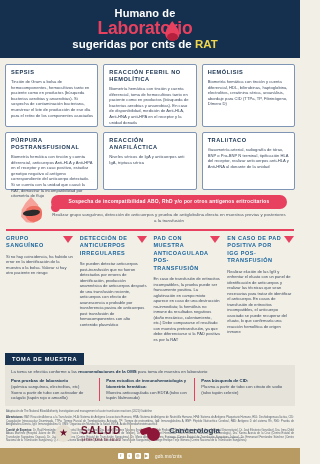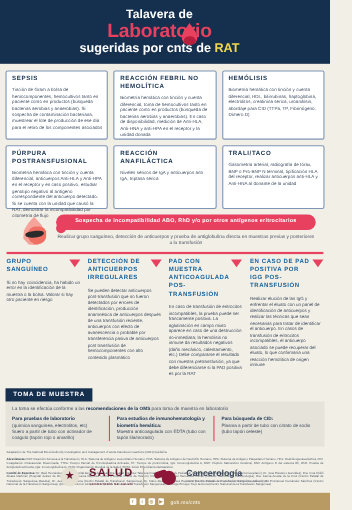--- a/index.html
+++ b/index.html
@@ -171,21 +171,21 @@
           font-size: 4px; line-height: 5.5px; text-align: center; font-weight: bold; }
   .bottombar .url { font-size: 4.6px; color: #ffffff; margin-left: 3px; letter-spacing: .2px; }
 </style>
 </head>
 <body>
 
 <div class="page">
 
   <div class="header">
     <div class="hdr-inner">
-      <div class="hdr-l1">Talavera de</div>
+      <div class="hdr-l1">Humano de</div>
       <div class="hdr-l2">Laboratorio</div>
       <div class="hdr-l3"><span>sugeridas por cnts de </span><span class="rat">RAT</span></div>
       <div class="drop-hdr">
           <div class="d1"></div>
           <div class="d2"></div>
         </div>
     </div>
   </div>
 
   <div class="cards-wrap">

